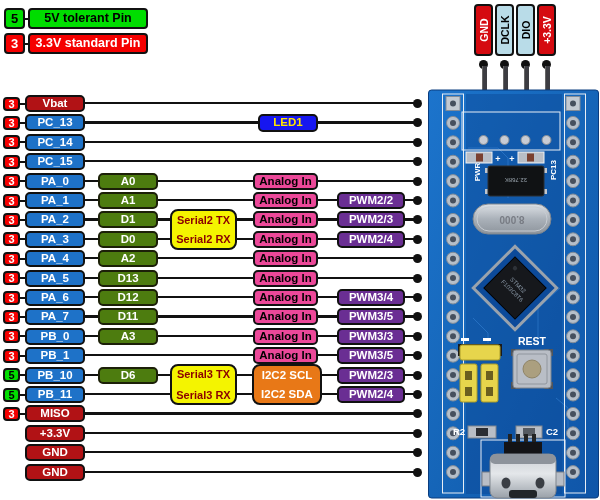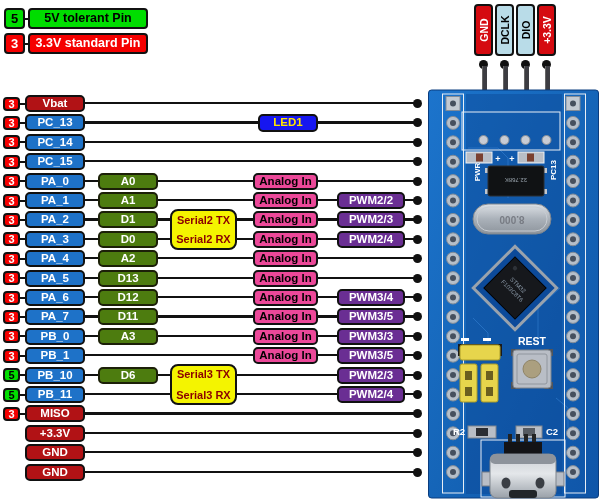--- a/index.html
+++ b/index.html
@@ -276,20 +276,24 @@
     </div>
 
   <div id="led1">LED1</div>
   <div id="serial2" class="group">
     <div>Serial2 TX</div>
     <div>Serial2 RX</div>
   </div>
   <div id="serial3" class="group">
     <div>Serial3 TX</div>
     <div>Serial3 RX</div>
+  </div>
+  <div id="i2c2" class="group">
+    <div>I2C2 SCL</div>
+    <div>I2C2 SDA</div>
   </div>
 
   <svg id="boardsvg" width="172" height="412" viewBox="0 0 172 412">
     <defs>
       <linearGradient id="pcbg" x1="0" y1="0" x2="1" y2="1">
         <stop offset="0" stop-color="#1c74cc"></stop>
           <stop offset="0.5" stop-color="#1565b8"></stop>
           <stop offset="1" stop-color="#0f55a8"></stop>
       </linearGradient>
       <linearGradient id="met" x1="0" y1="0" x2="0" y2="1">

